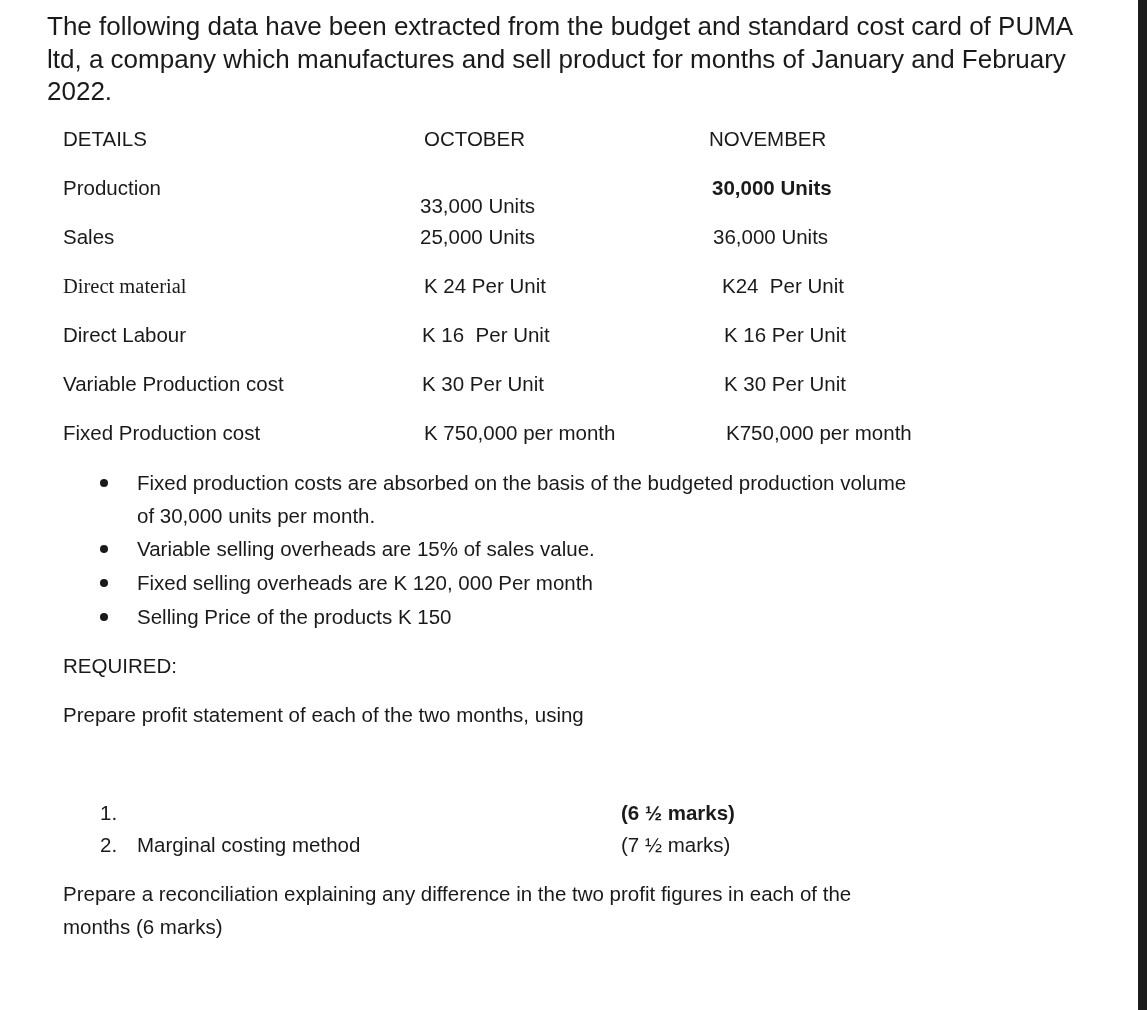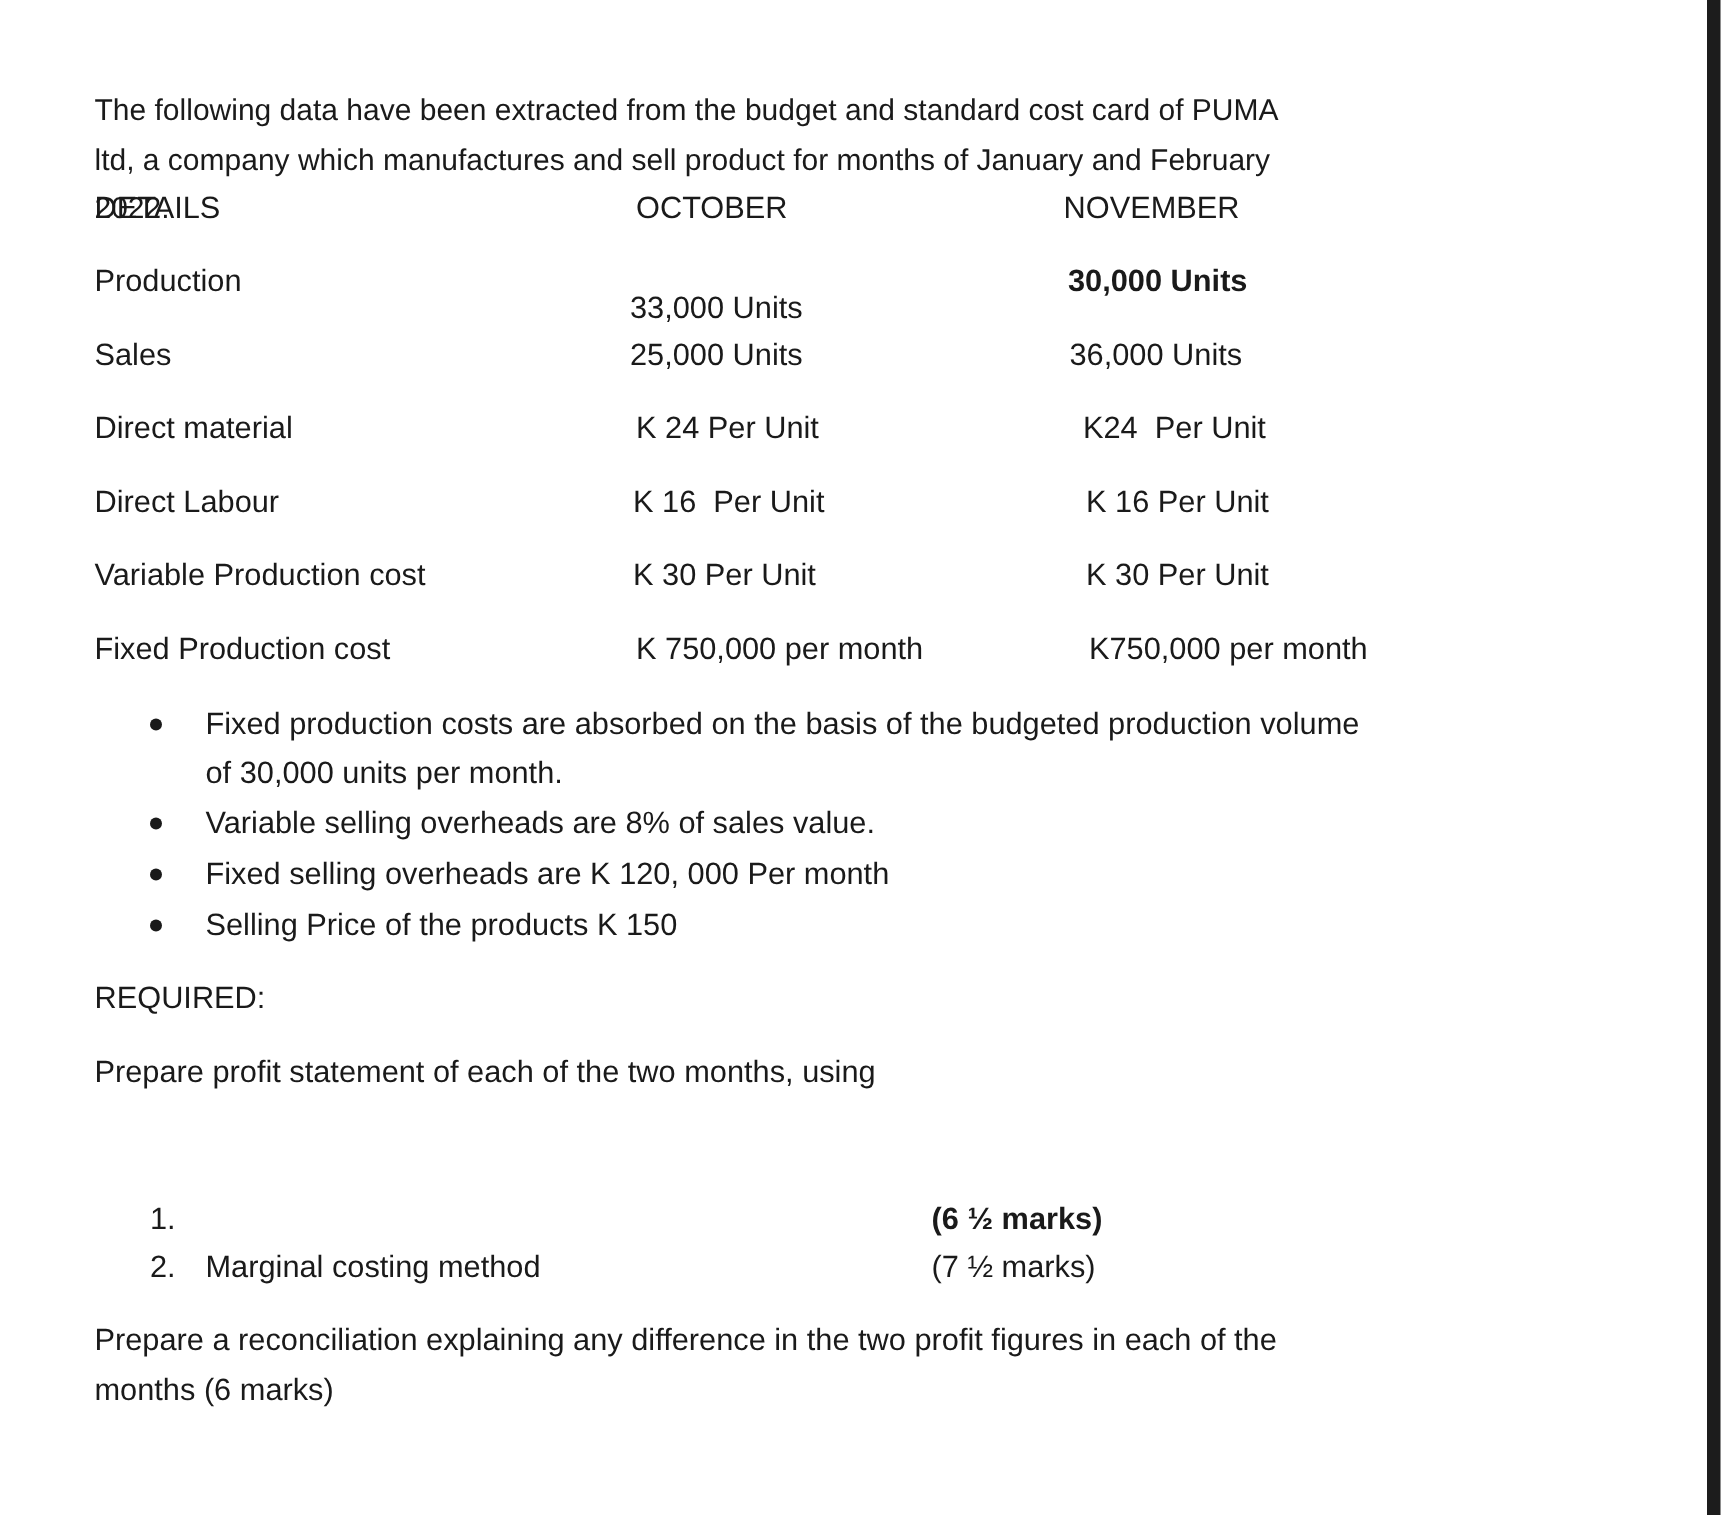--- a/index.html
+++ b/index.html
@@ -27,26 +27,25 @@
       position: absolute;
       left: 1138px;
       top: 0;
       width: 9px;
       height: 1010px;
       background: #1c1c1c;
     }
     .abs { position: absolute; white-space: nowrap; font-size: 20.5px; line-height: 1; }
     .intro {
       position: absolute;
-      left: 63px;
+      left: 47px;
       top: 10px;
       width: 920px;
-      font-size: 20px;
+      font-size: 26px;
       line-height: 32.5px;
-      margin-top: 48px;
     }
     .intro span { display: block; white-space: nowrap; }
     .bullet-dot {
       position: absolute;
       width: 8px;
       height: 8px;
       border-radius: 50%;
       background: #1a1a1a;
     }
   </style>
@@ -66,42 +65,42 @@
   <div class="abs" style="left:709px; top:129px;">NOVEMBER</div>
 
   <div class="abs" style="left:63px; top:178px;">Production</div>
   <div class="abs" style="left:420px; top:178px;margin-top:18px;">33,000 Units</div>
   <div class="abs" style="left:712px; top:178px;font-weight:bold;">30,000 Units</div>
 
   <div class="abs" style="left:63px; top:227px;">Sales</div>
   <div class="abs" style="left:420px; top:227px;">25,000 Units</div>
   <div class="abs" style="left:713px; top:227px;">36,000 Units</div>
 
-  <div class="abs" style="left:63px; top:276px;">Direct material</div>
+  <div class="abs" style="left:63px; top:276px;font-family:Liberation Serif, serif;">Direct material</div>
   <div class="abs" style="left:424px; top:276px;">K 24 Per Unit</div>
   <div class="abs" style="left:722px; top:276px; white-space:pre;">K24  Per Unit</div>
 
   <div class="abs" style="left:63px; top:325px;">Direct Labour</div>
   <div class="abs" style="left:422px; top:325px; white-space:pre;">K 16  Per Unit</div>
   <div class="abs" style="left:724px; top:325px;">K 16 Per Unit</div>
 
   <div class="abs" style="left:63px; top:374px;">Variable Production cost</div>
   <div class="abs" style="left:422px; top:374px;">K 30 Per Unit</div>
   <div class="abs" style="left:724px; top:374px;">K 30 Per Unit</div>
 
   <div class="abs" style="left:63px; top:423px;">Fixed Production cost</div>
   <div class="abs" style="left:424px; top:423px;">K 750,000 per month</div>
   <div class="abs" style="left:726px; top:423px;">K750,000 per month</div>
 
   <div class="bullet-dot" style="left:100px; top:479px;"></div>
   <div class="abs" style="left:137px; top:473px;">Fixed production costs are absorbed on the basis of the budgeted production volume</div>
   <div class="abs" style="left:137px; top:506px;text-align:right;">of 30,000 units per month.</div>
 
   <div class="bullet-dot" style="left:100px; top:545px;"></div>
-  <div class="abs" style="left:137px; top:539px;">Variable selling overheads are 8% of sales value.</div>
+  <div class="abs" style="left:137px; top:539px;">Variable selling overheads are 15% of sales value.</div>
 
   <div class="bullet-dot" style="left:100px; top:579px;"></div>
   <div class="abs" style="left:137px; top:573px;">Fixed selling overheads are K 120, 000 Per month</div>
 
   <div class="bullet-dot" style="left:100px; top:613px;"></div>
   <div class="abs" style="left:137px; top:607px;">Selling Price of the products K 150</div>
 
   <div class="abs" style="left:63px; top:656px;">REQUIRED:</div>
   <div class="abs" style="left:63px; top:705px;">Prepare profit statement of each of the two months, using</div>
 

